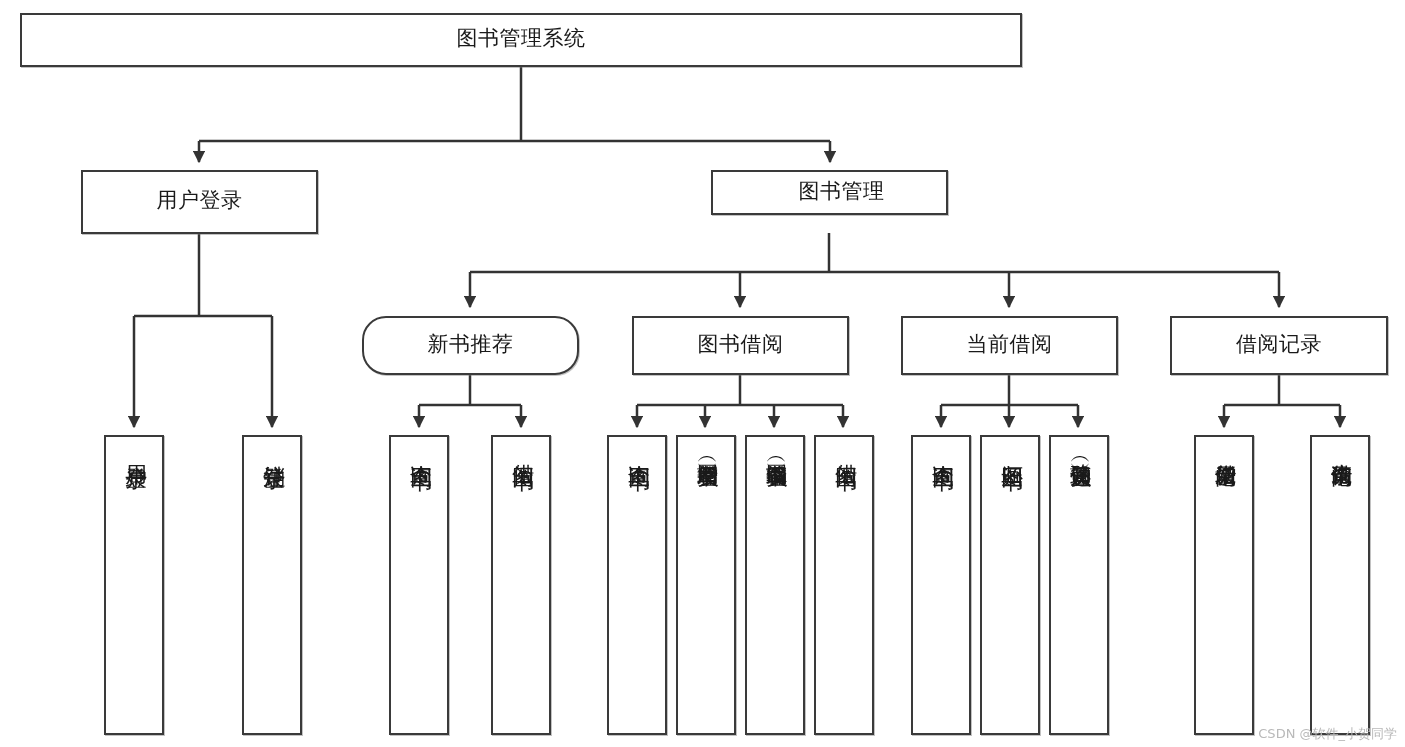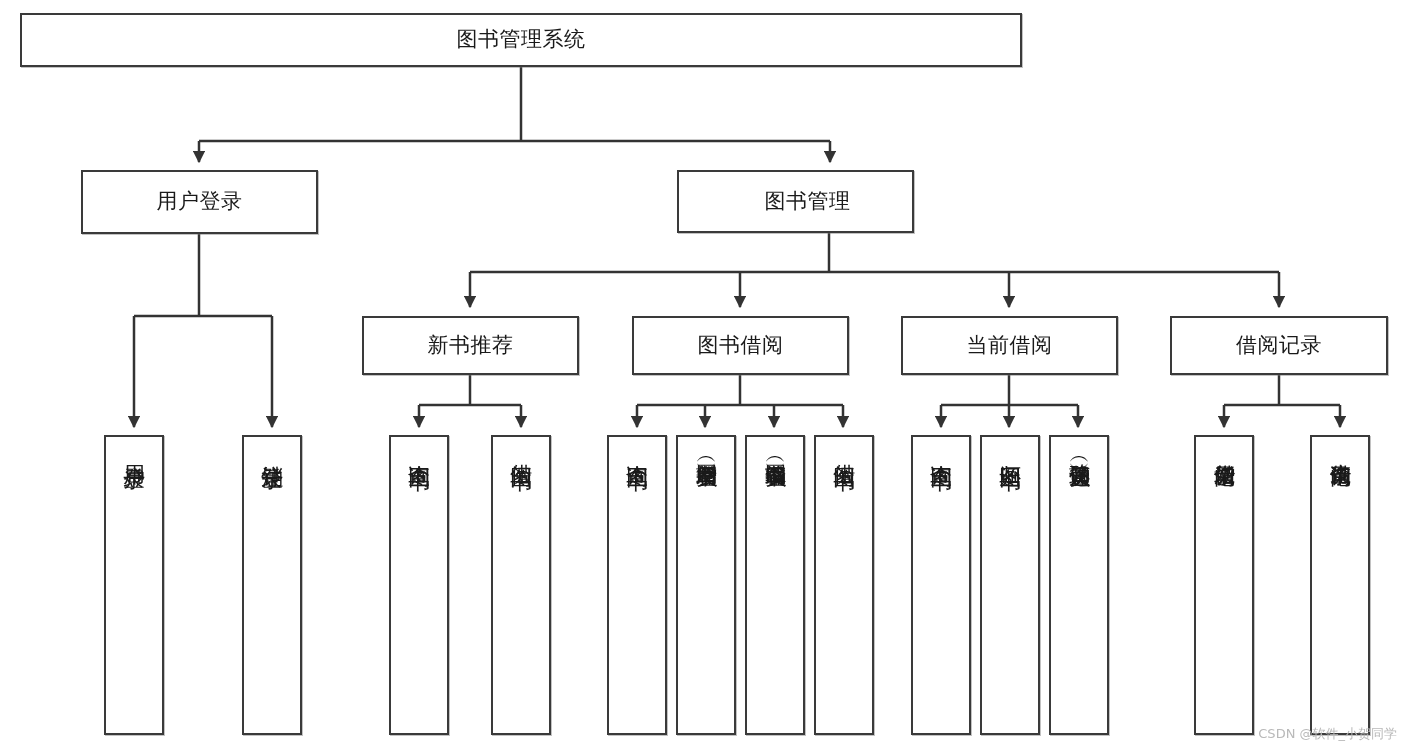--- a/index.html
+++ b/index.html
@@ -37,20 +37,21 @@
     align-items: center;
     justify-content: center;
     color: #1a1a1a;
     box-shadow: 1px 1px 0 rgba(120,120,120,0.45);
   }
   .node .label {
     display: block;
     text-align: center;
     line-height: 1.12;
     letter-spacing: 0.5px;
+    font-family: Liberation Mono, monospace;
   }
   .node.horizontal .label {
     font-size: 21px;
     white-space: nowrap;
   }
   .node.vertical {
     align-items: flex-start;
     padding-top: 10px;
   }
   .node.vertical .label {
@@ -132,25 +133,25 @@
   </svg>
 
   <div class="node horizontal" style="left:20px; top:13px; width:1002px; height:54px;">
     <span class="label">图书管理系统</span>
   </div>
 
   <div class="node horizontal" style="left:81px; top:170px; width:237px; height:64px;">
     <span class="label">用户登录</span>
   </div>
 
-  <div class="node horizontal" style="left:677px; top:170px; width:237px; height:63px;padding-left:24px;">
+  <div class="node horizontal" style="left:711px; top:170px; width:237px; height:45px;padding-left:24px;">
     <span class="label">图书管理</span>
   </div>
 
-  <div class="node horizontal" style="left:362px; top:316px; width:217px; height:59px;">
+  <div class="node horizontal" style="left:362px; top:316px; width:217px; height:59px;border-radius:24px;">
     <span class="label">新书推荐</span>
   </div>
 
   <div class="node horizontal" style="left:901px; top:316px; width:217px; height:59px;">
     <span class="label">当前借阅</span>
   </div>
 
   <div class="node horizontal" style="left:632px; top:316px; width:217px; height:59px;">
     <span class="label">图书借阅</span>
   </div>

